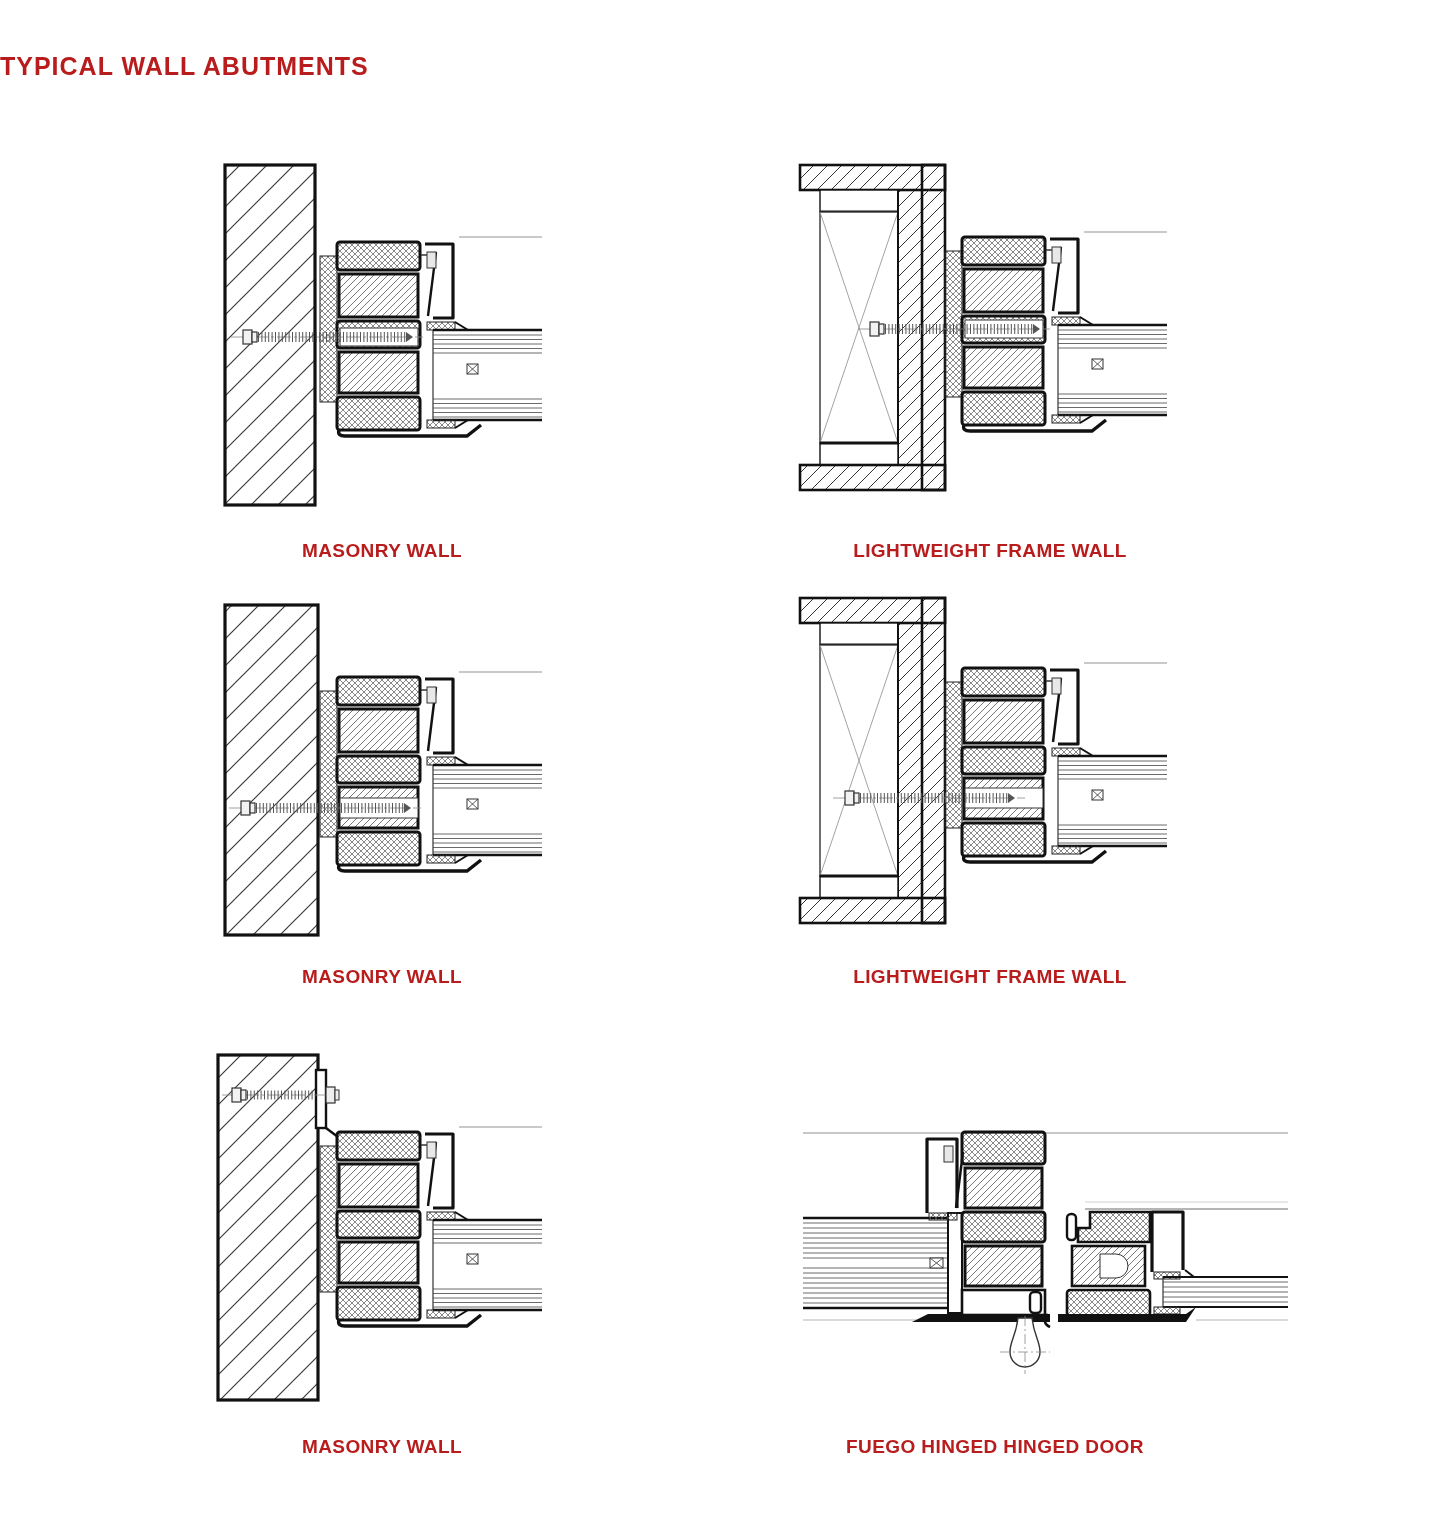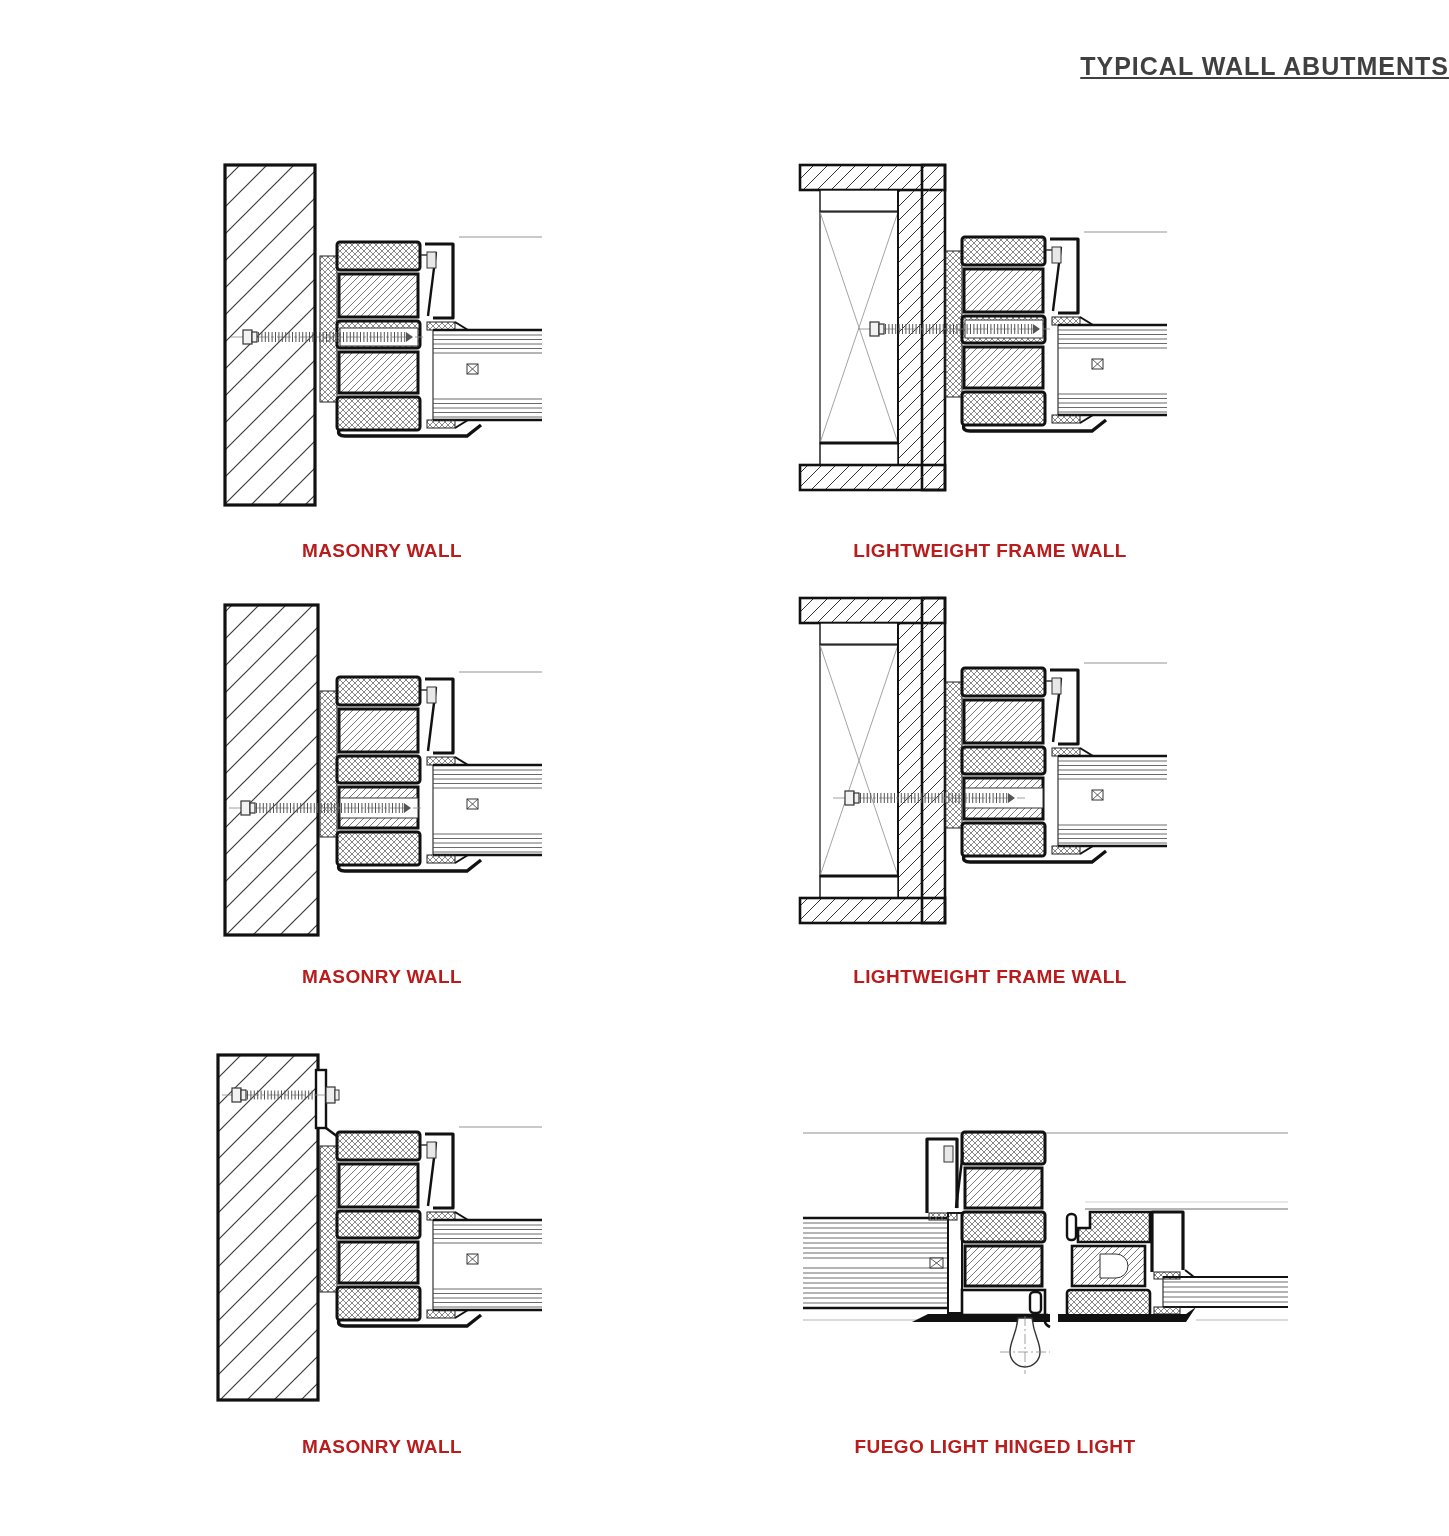--- a/index.html
+++ b/index.html
@@ -1,19 +1,19 @@
 <!DOCTYPE html>
 <html><head>
 <meta charset="utf-8">
 <style>
   html,body{margin:0;padding:0;background:#ffffff;}
   #page{position:relative;width:1449px;height:1536px;background:#ffffff;overflow:hidden;
         font-family:"Liberation Sans",sans-serif;}
-  .page-title{position:absolute;top:52px;left:0;width:100%;text-align:right;
-        font-size:25px;font-weight:700;letter-spacing:1px;color:#404040;text-decoration:underline;}
+  .page-title{position:absolute;top:52px;left:0;width:100%;text-align:left;
+        font-size:25px;font-weight:700;letter-spacing:1px;color:#b91c1c;}
   .panel-label{position:absolute;text-align:center;font-size:19px;font-weight:700;
         letter-spacing:0.4px;color:#b91c1c;white-space:nowrap;}
   svg{position:absolute;overflow:visible;}
 </style>
 </head>
 <body>
 
 <div id="page">
 
   <svg width="0" height="0">
@@ -221,15 +221,15 @@
         <line x1="1163" y1="1292" x2="1288" y2="1292"></line>
           <line x1="1163" y1="1297" x2="1288" y2="1297"></line>
         <line x1="1163" y1="1302" x2="1288" y2="1302"></line>
       </g>
       <line x1="1163" y1="1307" x2="1288" y2="1307" stroke="#111" stroke-width="2.2"></line>
       <rect x="1154" y="1307" width="26" height="7" fill="url(#cross6)" stroke="#222" stroke-width="1"></rect>
       <polygon points="1058,1314 1186,1314 1196,1307 1186,1322 1058,1322" fill="#111"></polygon>
       <line x1="1196" y1="1320" x2="1288" y2="1320" stroke="#b5b5b5" stroke-width="1.2"></line>
     </g>
   </svg>
-  <div class="panel-label" style="left:795px;top:1436px;width:400px">FUEGO LIGHT HINGED LIGHT</div>
+  <div class="panel-label" style="left:795px;top:1436px;width:400px">FUEGO HINGED HINGED DOOR</div>
 
 </div>
 
 </body></html>

